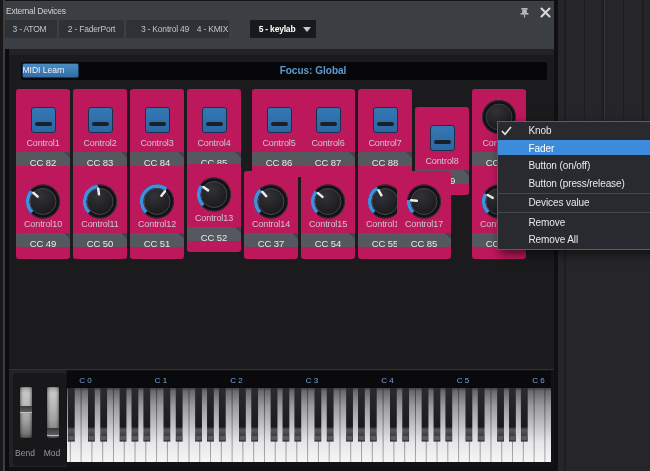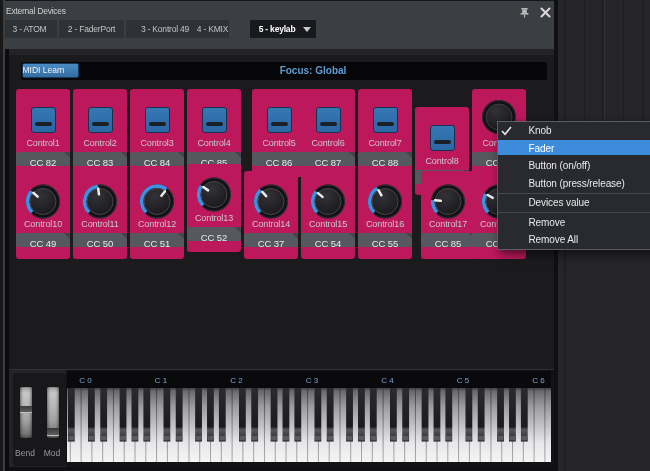--- a/index.html
+++ b/index.html
@@ -291,21 +291,21 @@
         <circle cx="27" cy="30.5" r="17" fill="#121215"></circle>
         <circle cx="27" cy="30.5" r="16.5" fill="none" stroke="#35353a" stroke-width="0.9"></circle>
         <path d="M 16.18 41.32 A 15.3 15.3 0 0 1 19.35 17.25" fill="none" stroke="#3f90e0" stroke-width="3.6" stroke-linecap="butt"></path>
         <circle cx="27" cy="30.5" r="13" fill="url(#kg8)" stroke="#46464c" stroke-width="1"></circle>
         <line x1="23.40" y1="24.26" x2="20.50" y2="19.24" stroke="#ededee" stroke-width="2.5" stroke-linecap="round"></line>
       </svg>
     </div>
     <div class="clabel">Control16</div>
     <div class="ccbar"><span>CC 55</span><i></i></div>
   </div>
-<div class="cell" style="left:421px;top:170.5px">
+<div class="cell" style="left:397px;top:170.5px">
     <div style="position:absolute;left:0;top:0;width:54px;height:56px">
       <svg width="54" height="56" style="position:absolute;left:0;top:0">
         <defs>
           <radialGradient id="kg9" cx="40%" cy="28%" r="80%">
             <stop offset="0%" stop-color="#333337"></stop>
             <stop offset="55%" stop-color="#242428"></stop>
             <stop offset="100%" stop-color="#18181b"></stop>
           </radialGradient>
         </defs>
         <circle cx="27" cy="30.5" r="17" fill="#121215"></circle>

